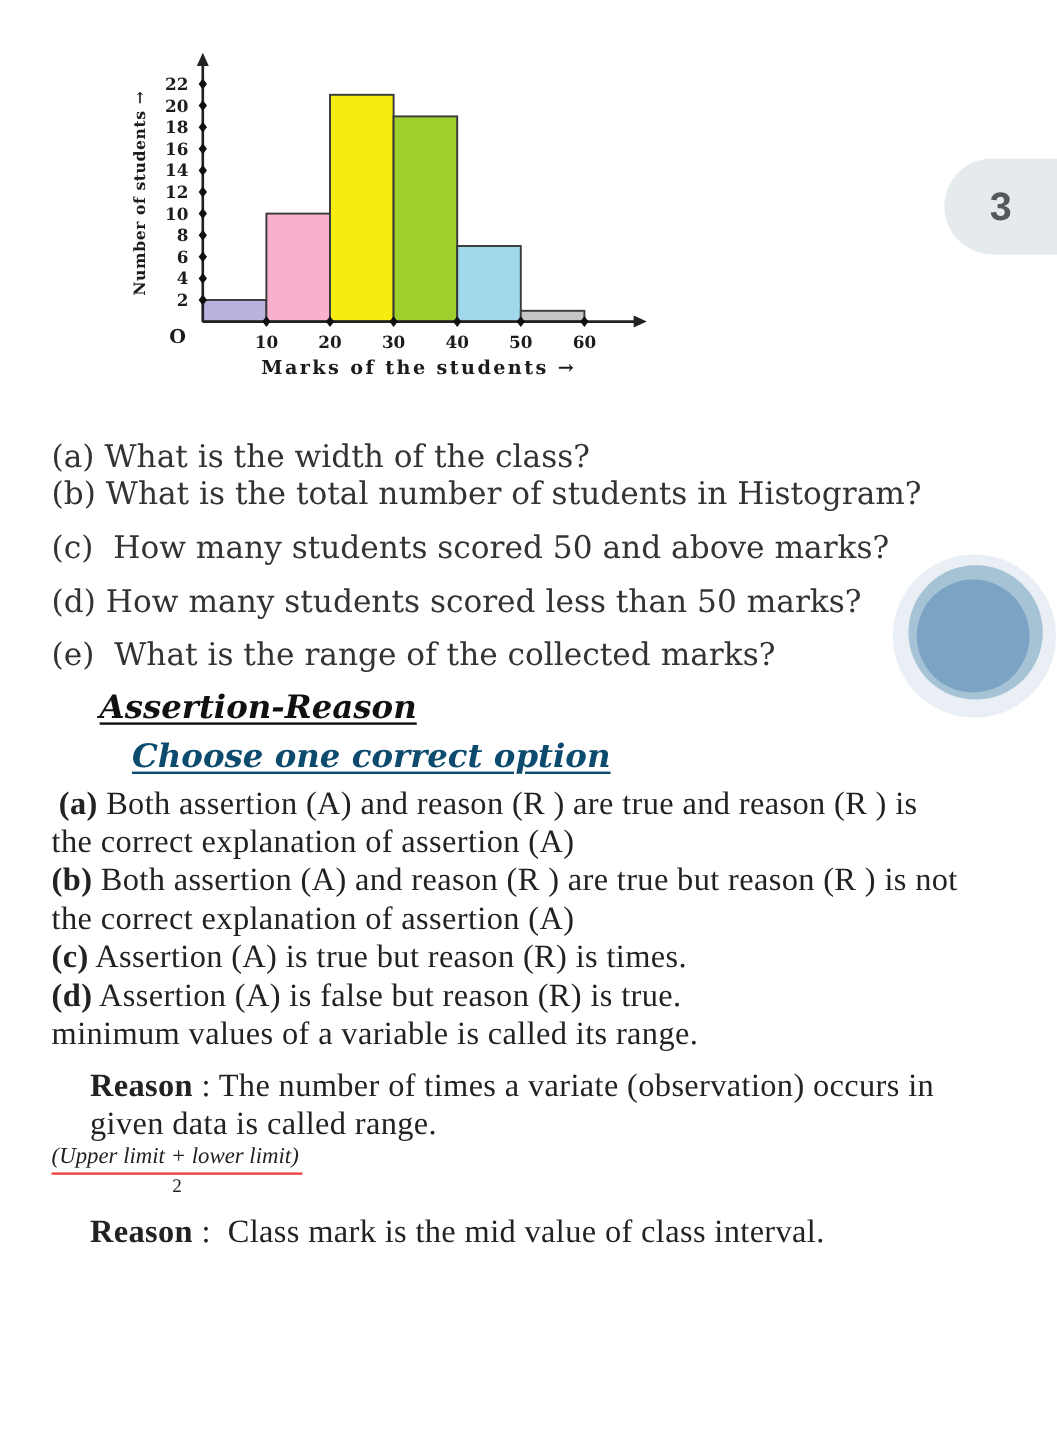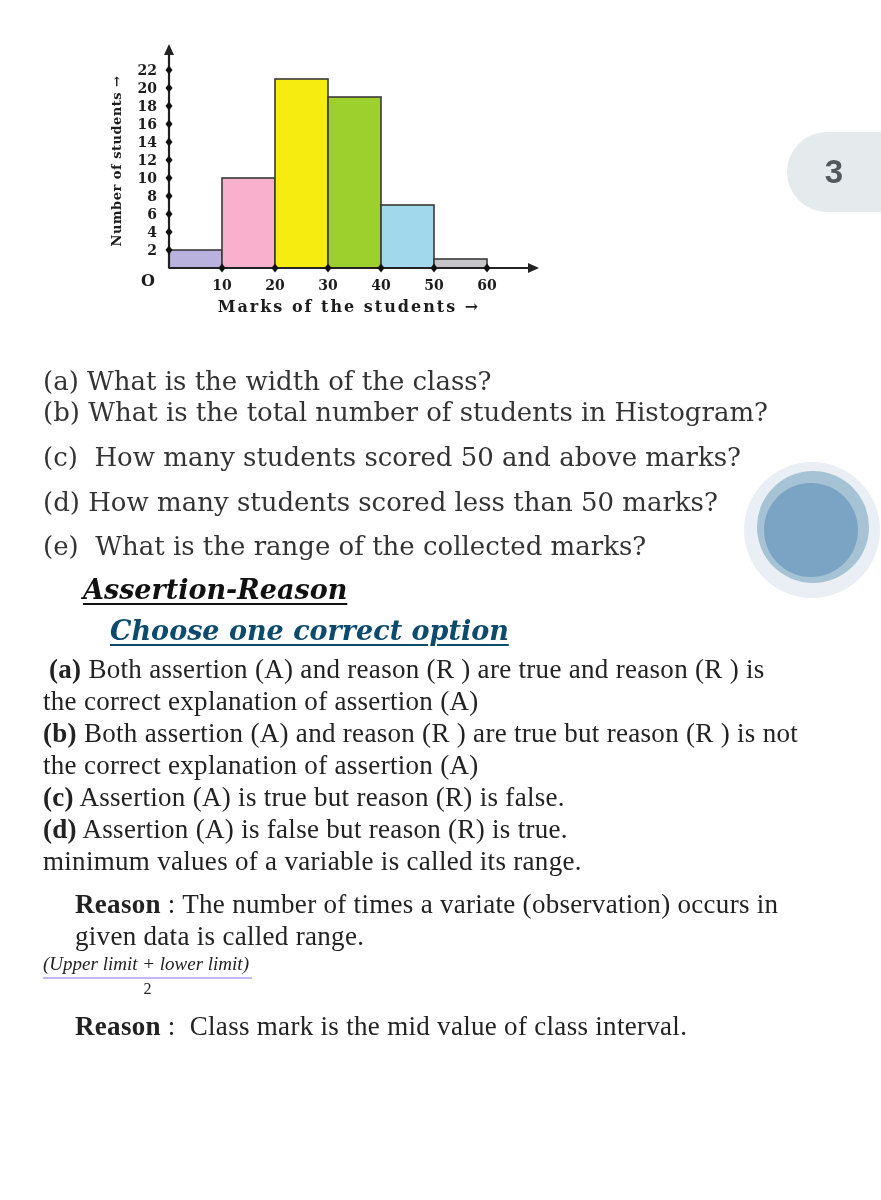--- a/index.html
+++ b/index.html
@@ -51,21 +51,21 @@
     font-family:"Liberation Serif",serif;font-size:27px;line-height:32px;
     letter-spacing:.3px;white-space:pre;color:#222;
   }
   .opt b{font-weight:700;}
   .indent1{padding-left:6px;}
   .reason-block{margin-top:11px;margin-left:32px;}
   .mt14{margin-top:14px;}
   .fraction{display:inline-block;text-align:center;vertical-align:top;}
   .frac-num{
     font-family:"Liberation Serif",serif;font-style:italic;font-size:19px;
-    line-height:24px;border-bottom:2px solid #c4b5fd;padding:0 3px 1px 0;
+    line-height:24px;border-bottom:2px solid #ef4444;padding:0 3px 1px 0;
     white-space:pre;color:#222;
   }
   .frac-den{font-family:"Liberation Serif",serif;font-size:16px;line-height:20px;color:#222;}
 </style>
 </head>
 <body style="background: rgb(255, 255, 255);">
 
 <div class="chart-wrap">
   <svg id="histogram-svg" width="450" height="300" viewBox="0 0 450 300">
       <rect x="64" y="230" width="53" height="18" fill="#b9b1de" stroke="#3a3a3a" stroke-width="1.6"></rect>
@@ -136,21 +136,21 @@
   <div class="q" style="margin-top:13px;">(e)  What is the range of the collected marks?</div>
 
   <div class="heading"><span>Assertion-Reason</span></div>
   <div class="subheading"><span>Choose one correct option</span></div>
 
   <div class="opts">
     <div class="opt indent1"><b>(a)</b><span> Both assertion (A) and reason (R ) are true and reason (R ) is</span></div>
     <div class="opt">the correct explanation of assertion (A)</div>
     <div class="opt"><b>(b)</b><span> Both assertion (A) and reason (R ) are true but reason (R ) is not</span></div>
     <div class="opt">the correct explanation of assertion (A)</div>
-    <div class="opt"><b>(c)</b><span> Assertion (A) is true but reason (R) is false.</span></div>
+    <div class="opt"><b>(c)</b><span> Assertion (A) is true but reason (R) is times.</span></div>
     <div class="opt"><b>(d)</b><span> Assertion (A) is false but reason (R) is true.</span></div>
     <div class="opt">minimum values of a variable is called its range.</div>
   </div>
 
   <div class="reason-block">
     <div class="opt"><b>Reason</b><span> : The number of times a variate (observation) occurs in</span></div>
     <div class="opt">given data is called range.</div>
   </div>
 
 

